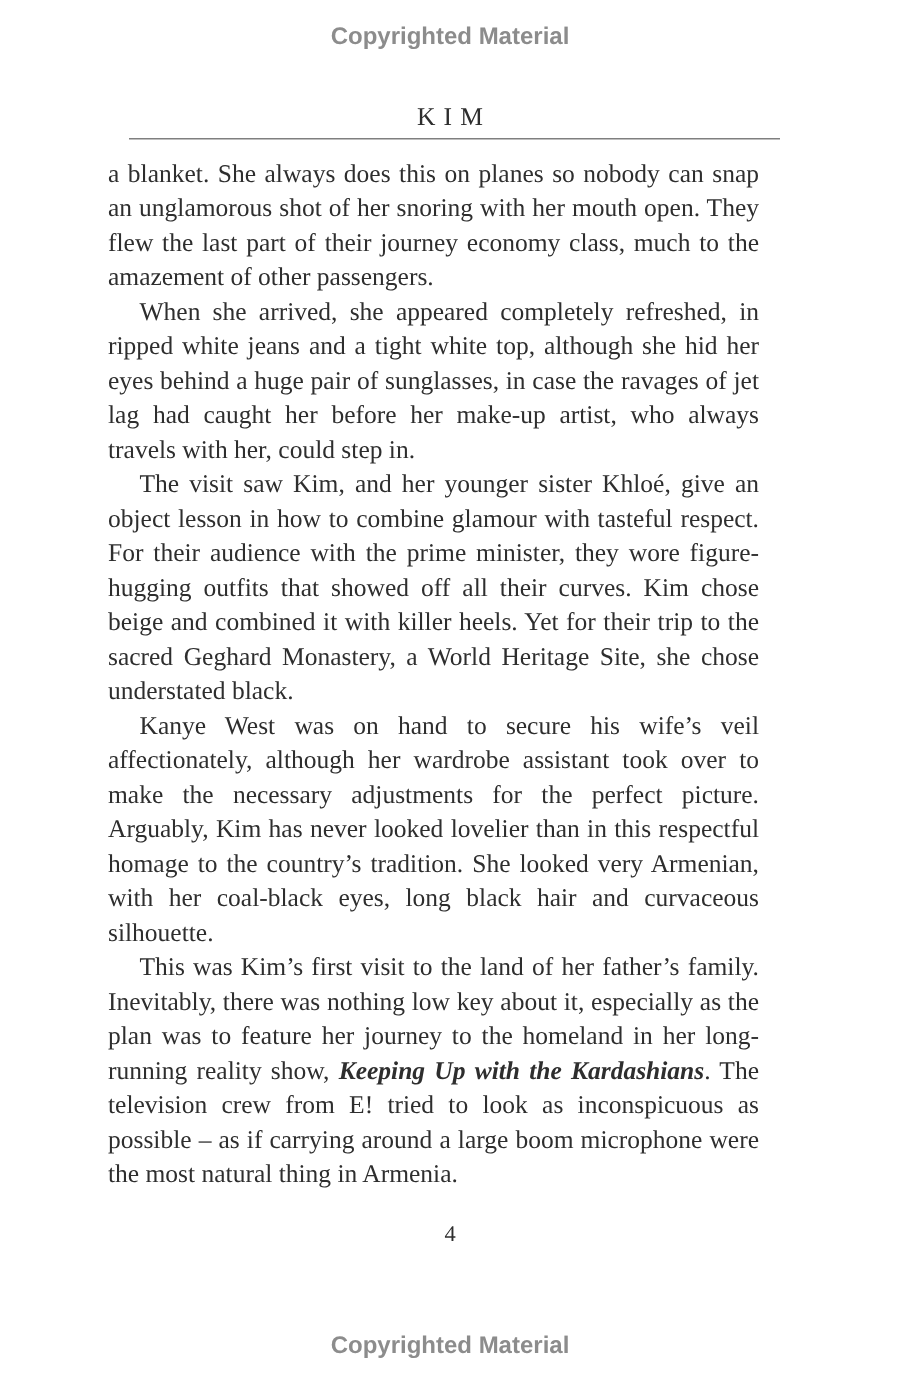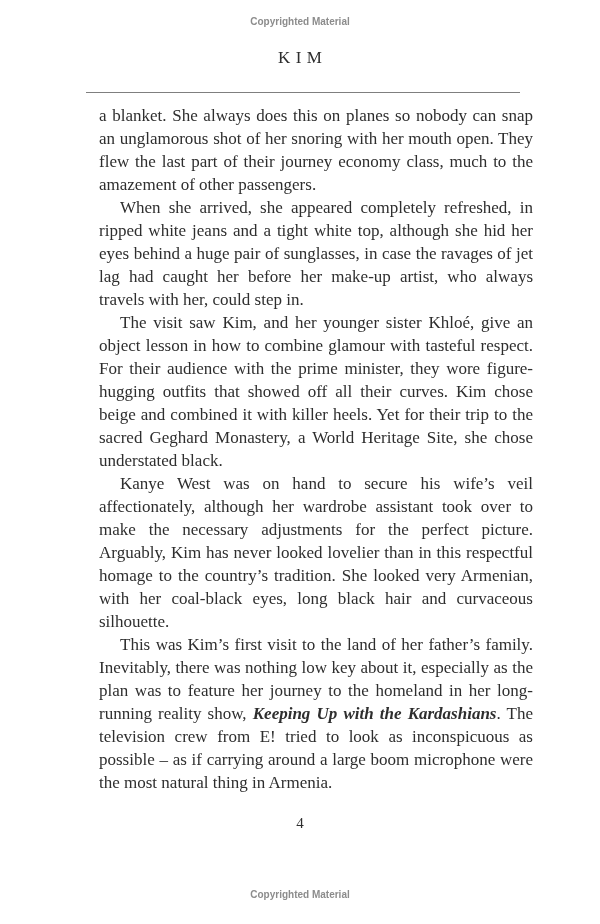--- a/index.html
+++ b/index.html
@@ -17,28 +17,28 @@
     color: #2e2e2e;
     overflow: hidden;
   }
   .copyright {
     position: absolute;
     left: 0;
     width: 100%;
     text-align: center;
     font-family: "Liberation Sans", sans-serif;
     font-weight: bold;
-    font-size: 10px;
+    font-size: 16px;
     color: #8c8c8c;
   }
   .copyright.top { top: 16px; }
   .copyright.bottom { top: 889px; }
   .running-head {
     position: absolute;
-    top: 48px;
+    top: 68px;
     left: 0;
     width: 100%;
     margin: 0;
     text-align: center;
     font-size: 17px;
     font-weight: normal;
     letter-spacing: 0.32em;
     text-indent: 0.32em;
     color: #2e2e2e;
   }
@@ -46,21 +46,21 @@
     position: absolute;
     top: 92px;
     left: 86px;
     width: 434px;
     height: 1px;
     background: #7f7f7f;
   }
   .body-text {
     position: absolute;
     top: 104px;
-    left: 99px;
+    left: 72px;
     width: 434px;
   }
   .para {
     margin: 0;
     font-size: 17px;
     line-height: 23px;
     text-align: justify;
     color: #2e2e2e;
   }
   .para.indented { text-indent: 21px; }

